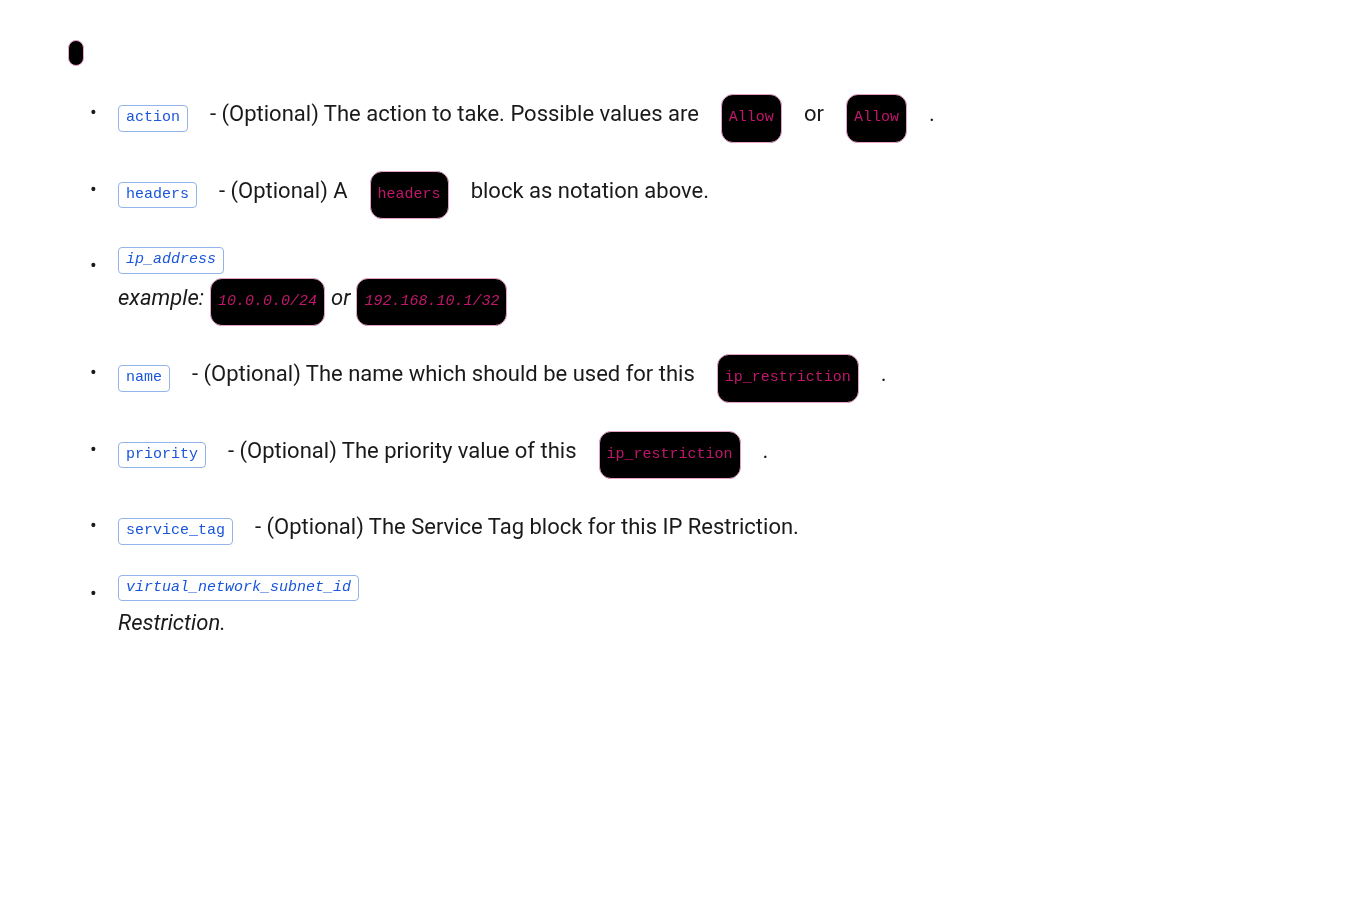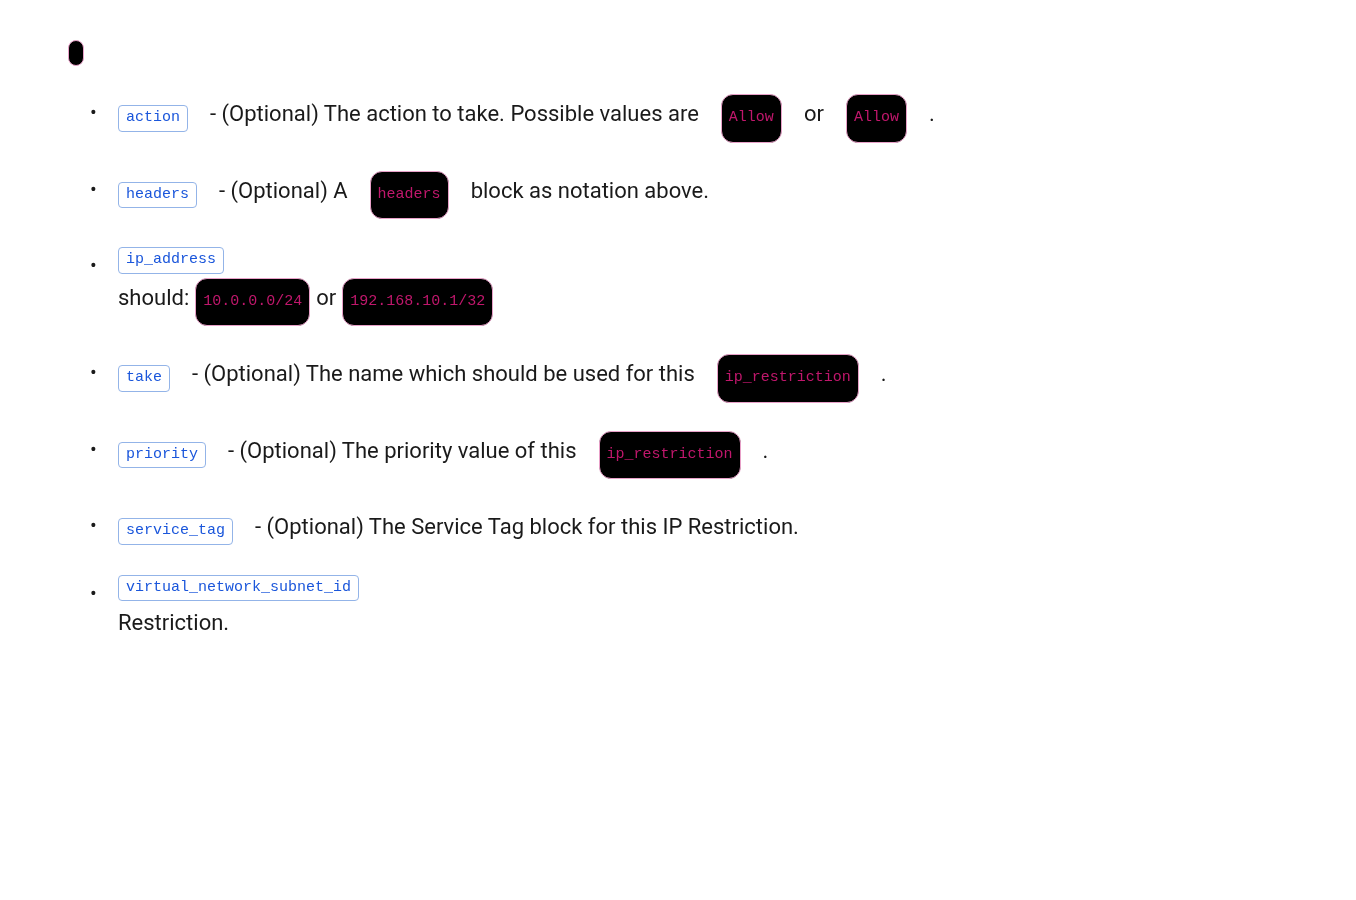--- a/index.html
+++ b/index.html
@@ -54,20 +54,21 @@
     .li-content {
       display: flex;
       flex-wrap: wrap;
       align-items: baseline;
       gap: 22px;
       line-height: 1.8;
     }
 
     .li-content-block {
       display: block;
+      font-style: italic;
     }
 
     .li-content-block .line1 {
       display: flex;
       flex-wrap: wrap;
       align-items: baseline;
       gap: 6px;
     }
 
     .li-content-block .line2 {
@@ -140,31 +141,31 @@
       <span class="text-normal">block as notation above.</span>
     </div>
   </li>
 
   <li>
     <div class="li-content-block">
       <div class="line1">
         <code class="code-blue">ip_address</code>
       </div>
       <div class="line2">
-        <span class="text-normal">should:</span>
+        <span class="text-normal">example:</span>
         <code class="code-pink">10.0.0.0/24</code>
         <span class="text-normal">or</span>
         <code class="code-pink">192.168.10.1/32</code>
       </div>
     </div>
   </li>
 
   <li>
     <div class="li-content">
-      <code class="code-blue">take</code>
+      <code class="code-blue">name</code>
       <span class="text-normal">- (Optional) The name which should be used for this</span>
       <code class="code-pink">ip_restriction</code>
       <span class="text-normal">.</span>
     </div>
   </li>
 
   <li>
     <div class="li-content">
       <code class="code-blue">priority</code>
       <span class="text-normal">- (Optional) The priority value of this</span>

